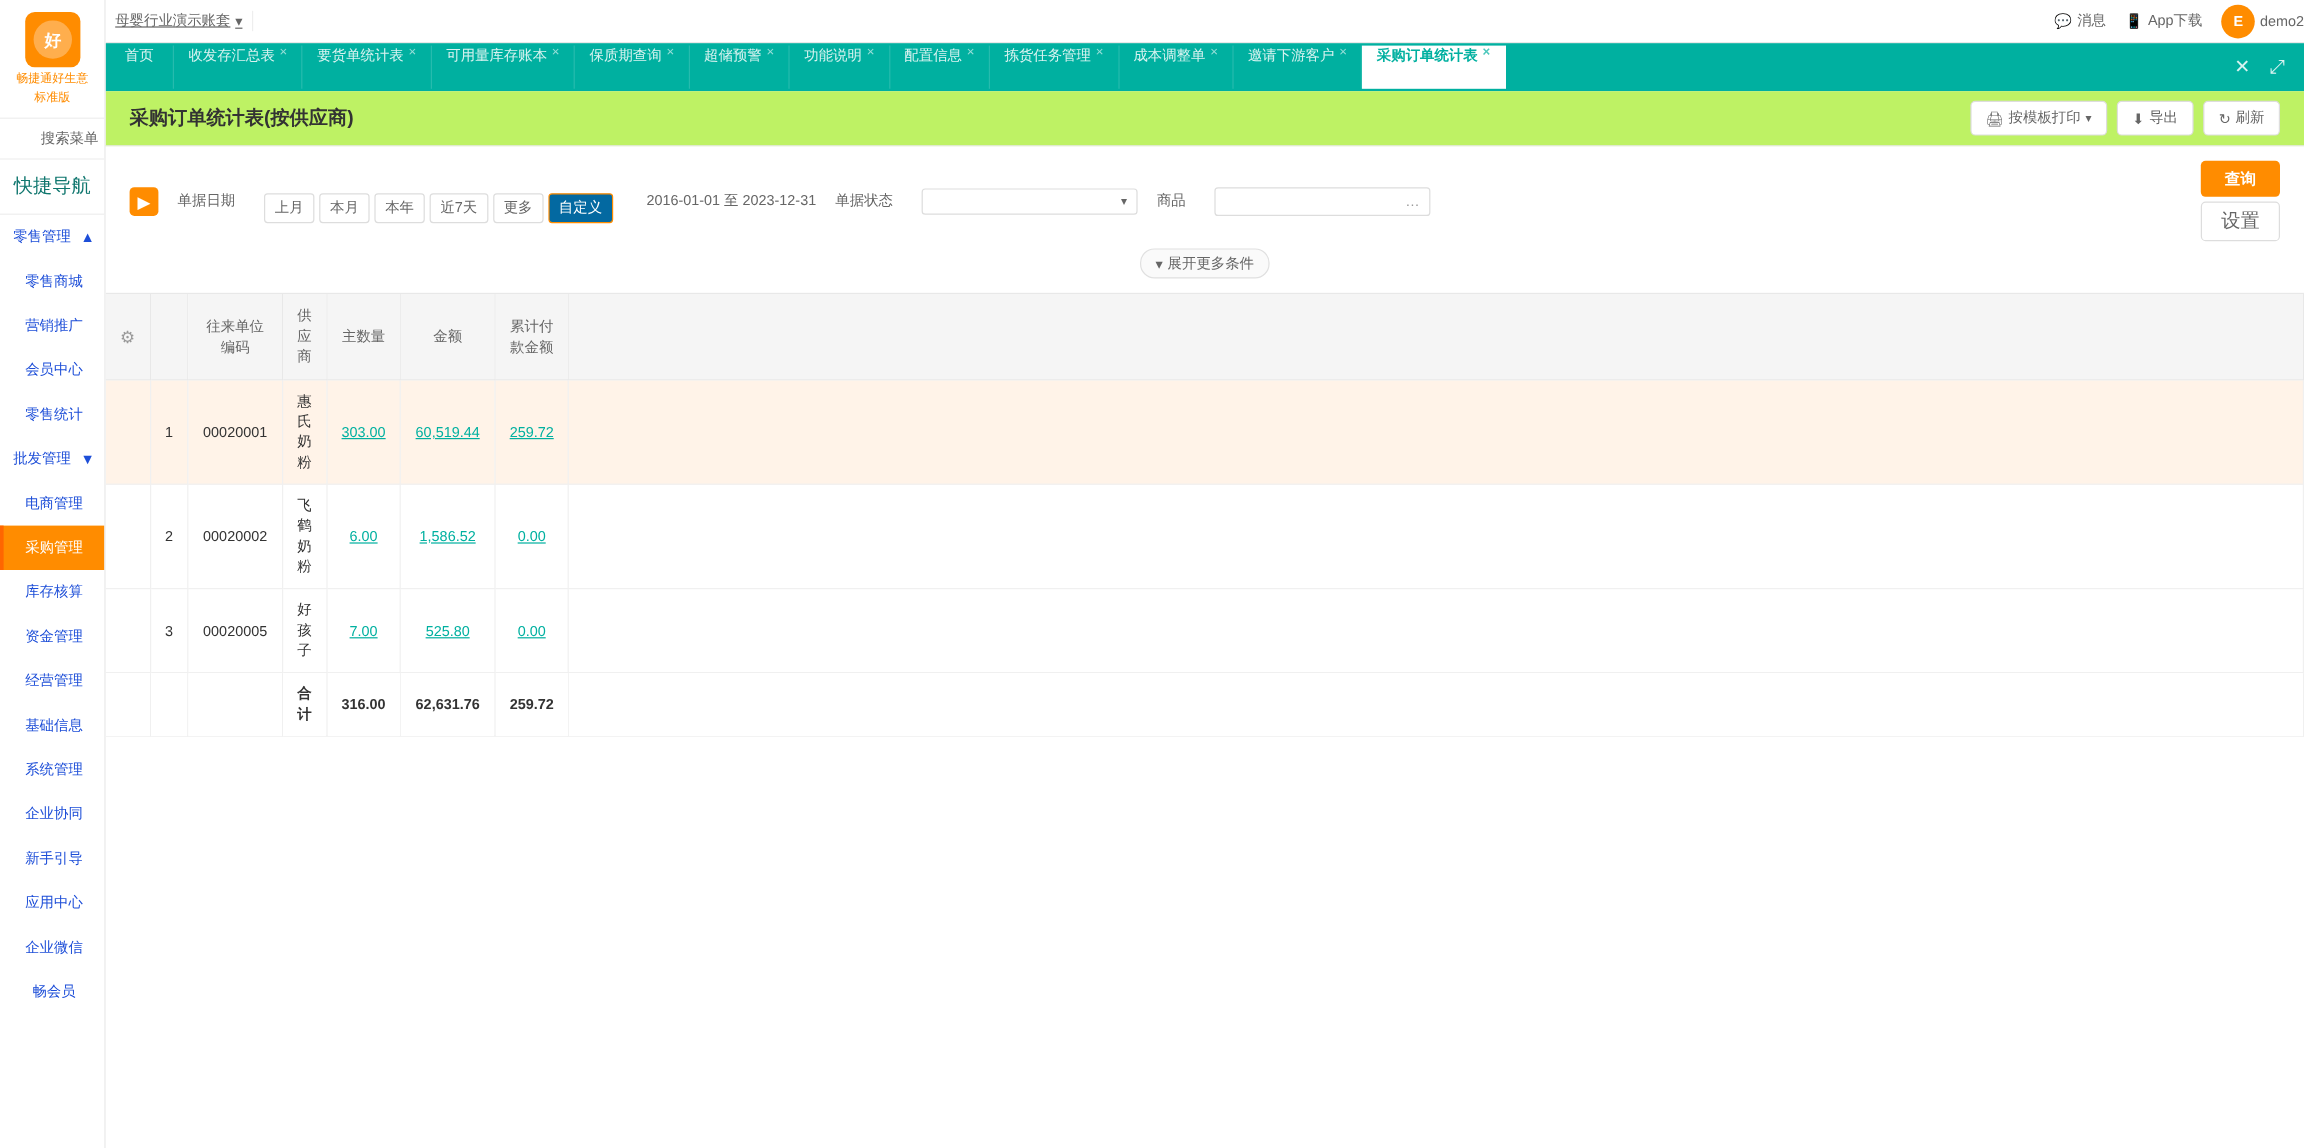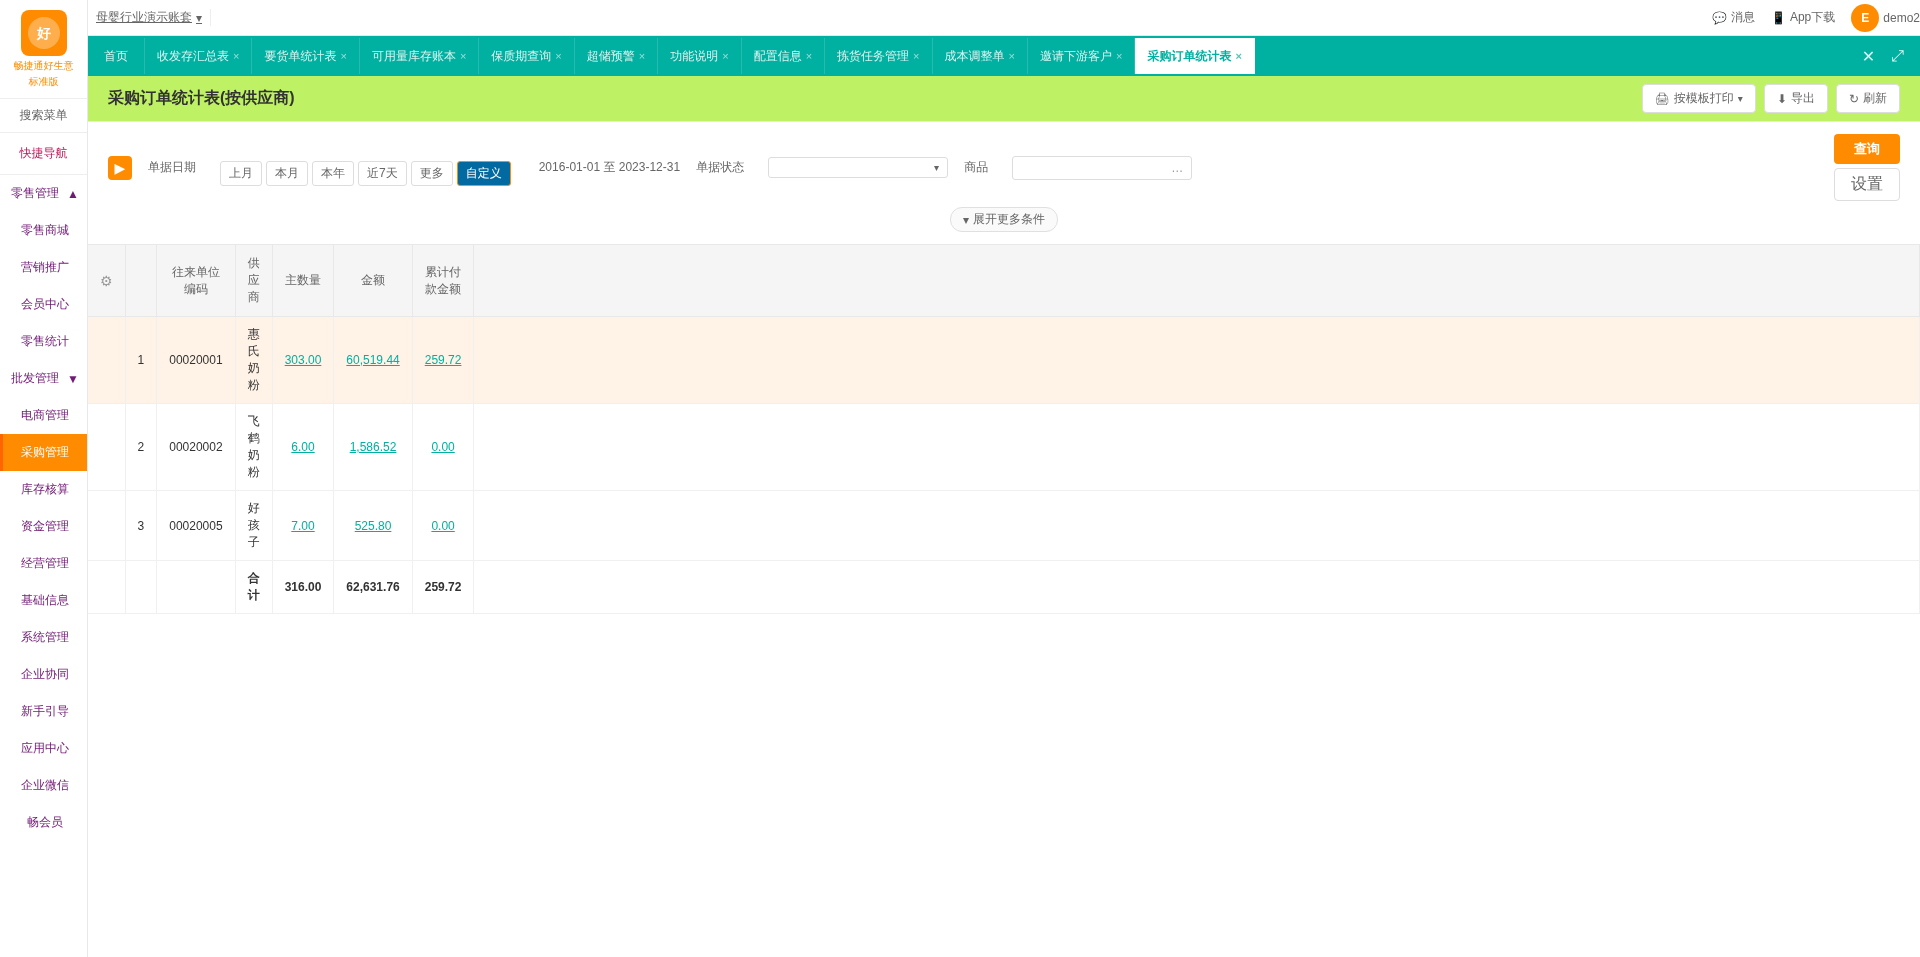--- a/index.html
+++ b/index.html
@@ -4,36 +4,36 @@
   <style>
     * { margin: 0; padding: 0; box-sizing: border-box; }
     body { font-family: 'Microsoft YaHei', sans-serif; font-size: 12px; background: #f5f5f5; color: #333; width: 1920px; height: 957px; overflow: hidden; display: flex; }
 
     
     .sidebar { width: 88px; background: #fff; border-right: 1px solid #e8e8e8; display: flex; flex-direction: column; flex-shrink: 0; height: 957px; overflow-y: auto; }
     .sidebar-logo { display: flex; flex-direction: column; align-items: center; padding: 10px 5px; border-bottom: 1px solid #eee; }
     .logo-icon { width: 46px; height: 46px; background: #ff8c00; border-radius: 8px; display: flex; align-items: center; justify-content: center; }
     .logo-icon svg { width: 36px; height: 36px; }
     .logo-text { font-size: 10px; color: #ff8c00; margin-top: 3px; text-align: center; line-height: 1.3; }
-    .sidebar-search { padding: 8px 5px; border-bottom: 1px solid #eee; text-align: center; }
+    .sidebar-search { padding: 8px 5px; border-bottom: 1px solid #eee; text-align: right; }
     .sidebar-search span { font-size: 12px; color: #666; cursor: pointer; }
     .sidebar-nav { padding: 4px 0; border-bottom: 1px solid #eee; }
-    .sidebar-nav-item { display: flex; align-items: flex-start; justify-content: center; padding: 8px 5px; font-size: 12px; color: #be185d; cursor: pointer; }
+    .sidebar-nav-item { display: flex; align-items: flex-start; justify-content: center; padding: 8px 5px; font-size: 16px; color: #0f766e; cursor: pointer; }
     .sidebar-menu { display: flex; flex-direction: column; }
-    .sidebar-menu-item { display: flex; flex-direction: column; align-items: center; justify-content: center; padding: 10px 5px; font-size: 12px; color: #701a75; cursor: pointer; border-left: 3px solid transparent; }
+    .sidebar-menu-item { display: flex; flex-direction: column; align-items: center; justify-content: center; padding: 10px 5px; font-size: 12px; color: #1d4ed8; cursor: pointer; border-left: 3px solid transparent; }
     .sidebar-menu-item.active { color: #fff; background: #ff8c00; border-left-color: #ff6600; }
     .menu-with-arrow { flex-direction: row; justify-content: space-between; padding: 10px 8px; }
     .menu-with-arrow .label { display: flex; flex-direction: column; align-items: center; }
 
     
     .main { flex: 1; display: flex; flex-direction: column; overflow: hidden; }
 
     
     .top-nav { background: #00b0a0; display: flex; align-items: center; height: 40px; padding: 0; flex-shrink: 0; }
-    .top-nav-tab { display: flex; align-items: center; padding: 0 12px; height: 36px; color: rgba(255,255,255,0.85); font-size: 12px; cursor: pointer; border-right: 1px solid rgba(255,255,255,0.15); white-space: nowrap; position: relative; }
+    .top-nav-tab { display: flex; align-items: flex-start; padding: 0 12px; height: 36px; color: rgba(255,255,255,0.85); font-size: 12px; cursor: pointer; border-right: 1px solid rgba(255,255,255,0.15); white-space: nowrap; position: relative; }
     .top-nav-tab.active { background: #fff; color: #00b0a0; font-weight: bold; }
     .top-nav-tab .close-btn { margin-left: 4px; font-size: 11px; opacity: 0.7; }
     .top-nav-tab.home { padding: 0 16px; }
     .nav-right { margin-left: auto; display: flex; align-items: center; padding-right: 8px; }
     .nav-right-btn { color: rgba(255,255,255,0.85); padding: 0 8px; cursor: pointer; font-size: 16px; }
 
     
     .header-bar { background: #bef264; padding: 0 20px; height: 46px; display: flex; align-items: center; justify-content: space-between; border-bottom: 1px solid #e8e8e8; flex-shrink: 0; }
     .page-title { font-size: 16px; font-weight: bold; color: #333; }
     .header-actions { display: flex; align-items: center; gap: 8px; }

